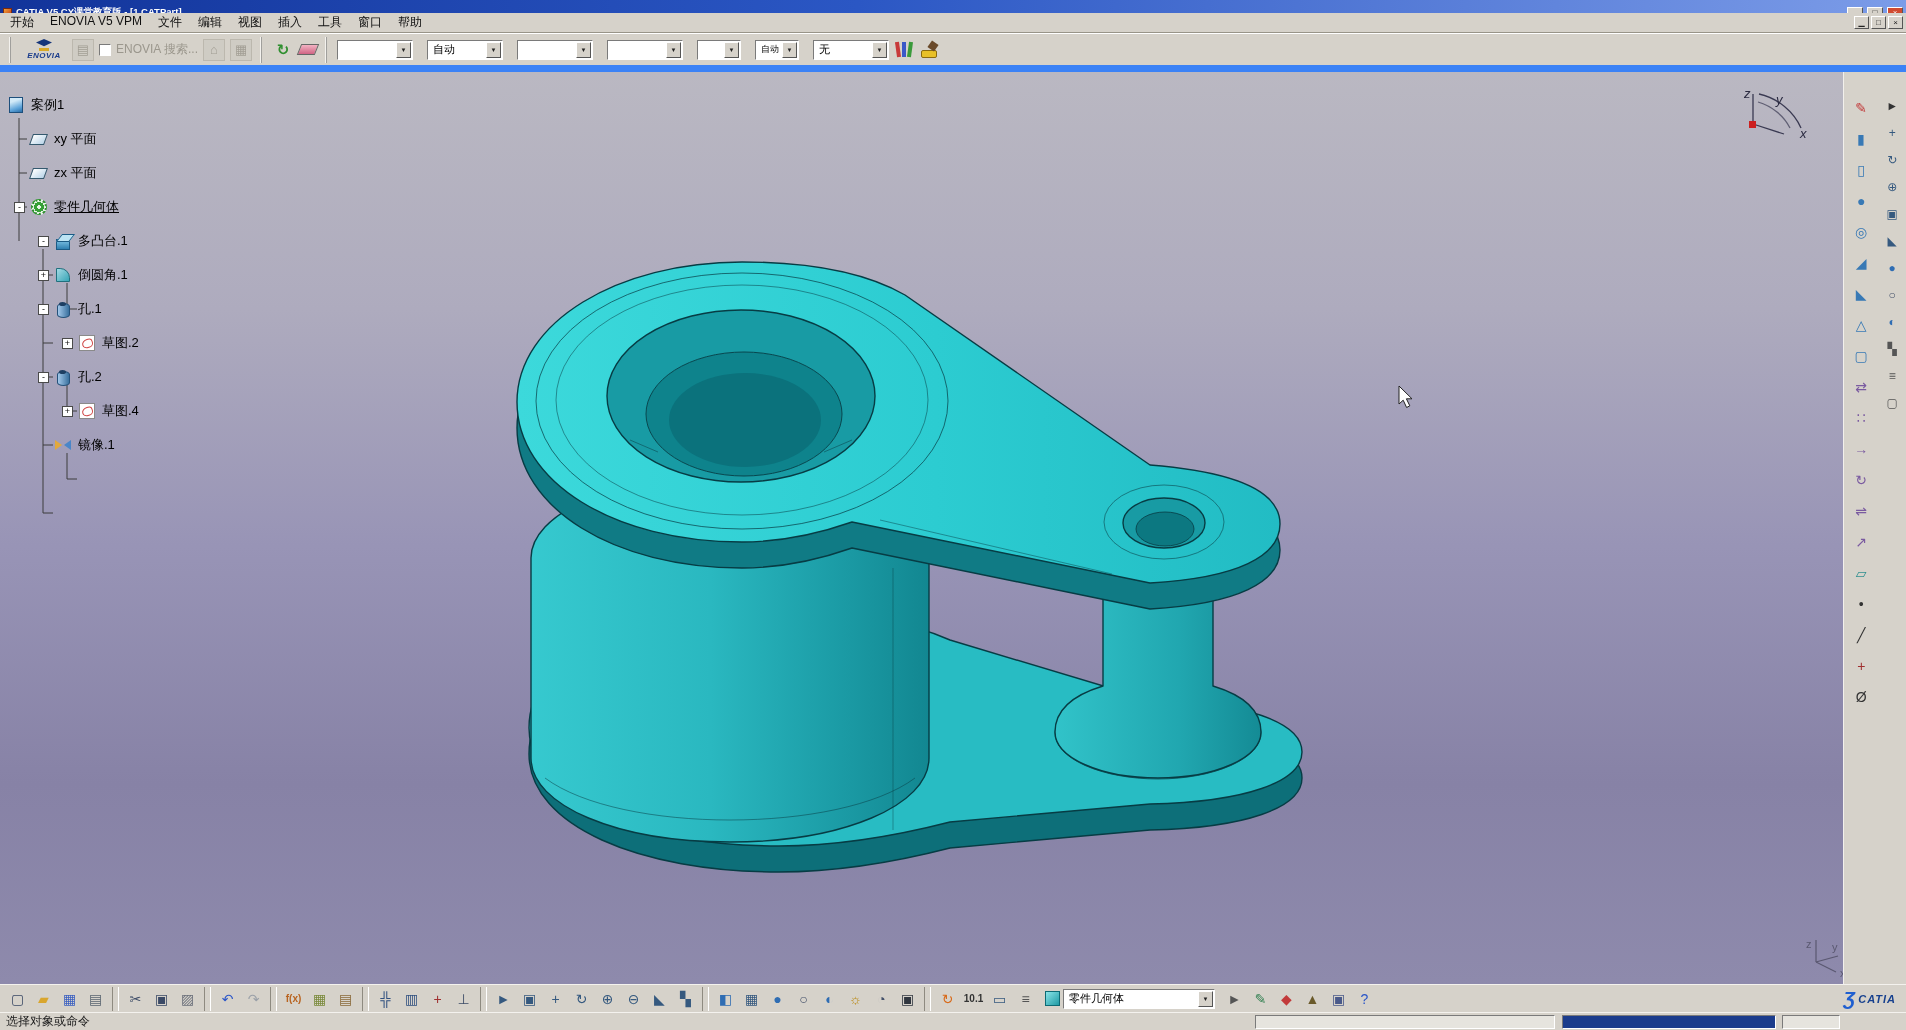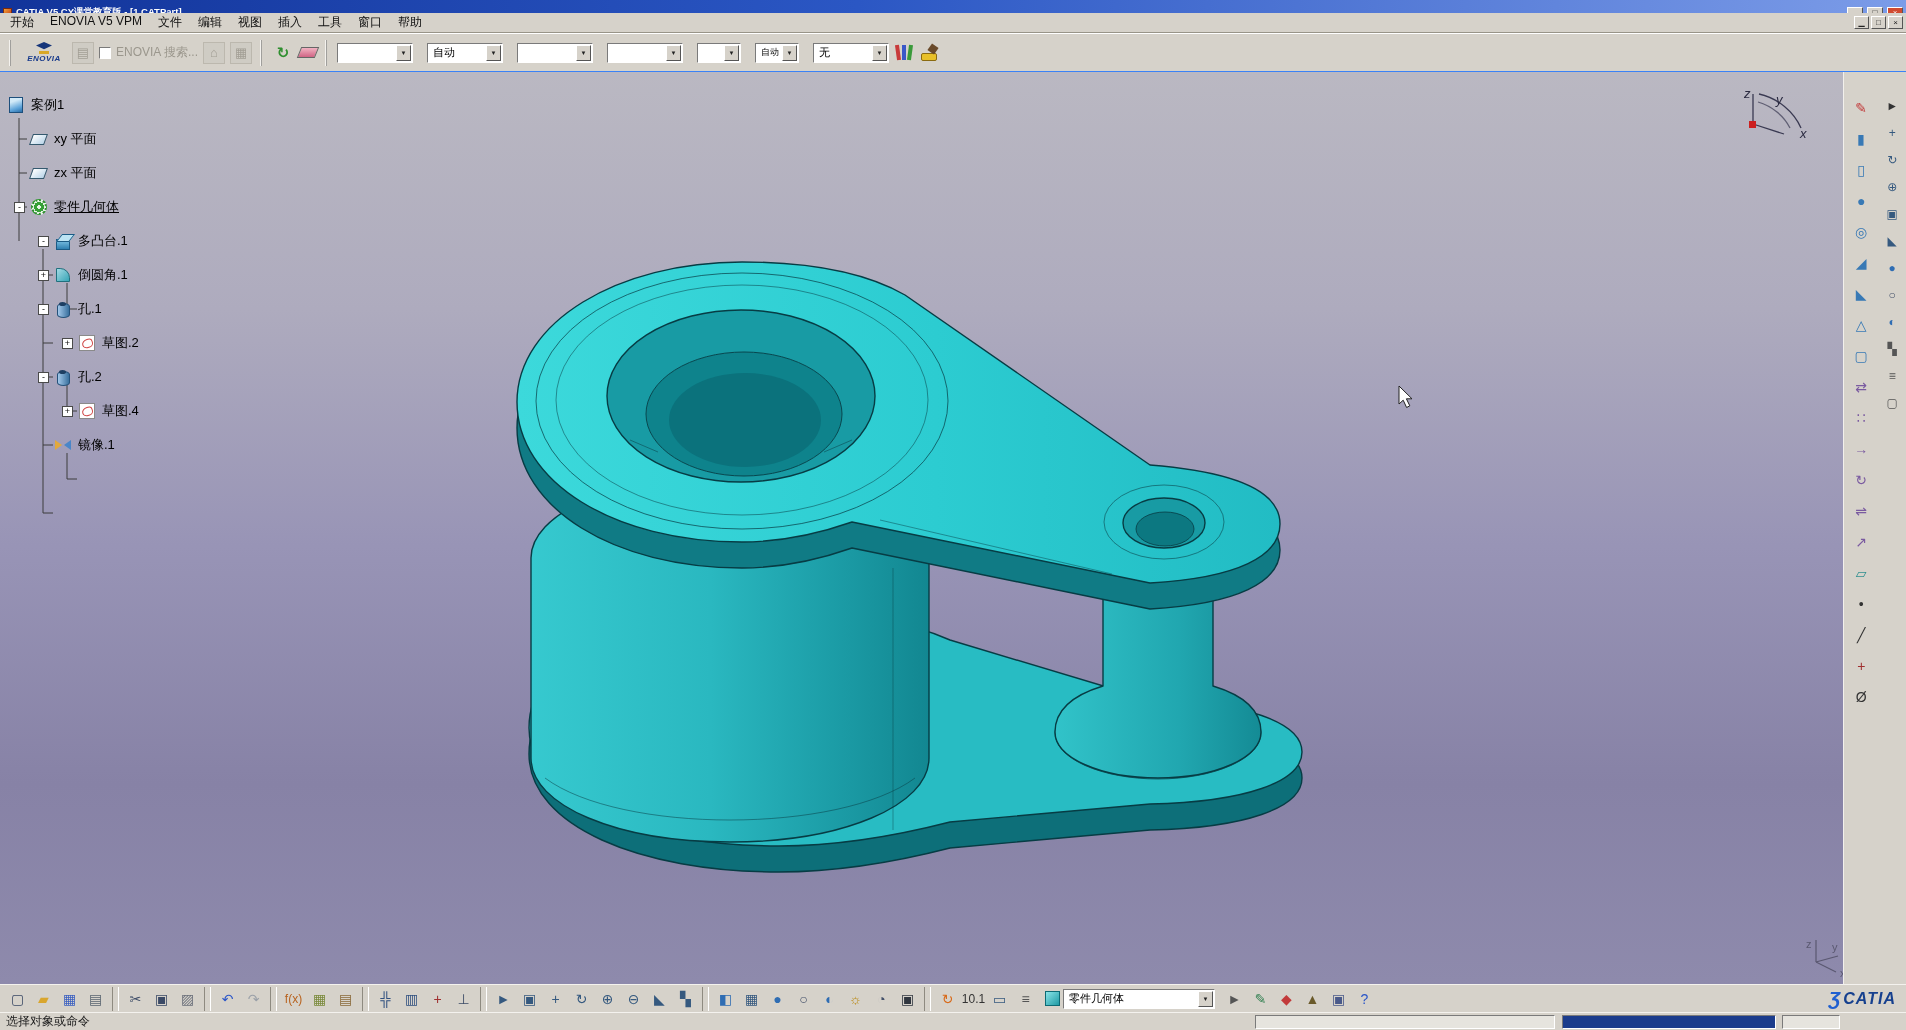--- a/index.html
+++ b/index.html
@@ -15,21 +15,21 @@
 .tb-close{background:#d04a30;color:#fff}
 
 
 .menubar{position:absolute;left:0;top:13px;right:0;height:20px;background:#d6d2ca;border-bottom:1px solid #989488;display:flex;align-items:center;padding-left:2px}
 .menu-items{display:flex;font-size:12px;color:#101010}
 .menu-item{padding:2px 8px;white-space:nowrap}
 .winbtns{margin-left:auto;display:flex;gap:2px;padding-right:3px}
 .mb-btn{width:15px;height:13px;background:#d6d2ca;border:1px solid;border-color:#fff #555 #555 #fff;font-size:8px;line-height:11px;text-align:center;color:#222}
 
 
-.toolbar{position:absolute;left:0;top:33px;right:0;height:39px;background:#d6d2ca;border-bottom:1px solid #3b82f6;border-top:1px solid #fff;display:flex;align-items:center;gap:5px;padding:0 6px}
+.toolbar{position:absolute;left:0;top:33px;right:0;height:39px;background:#d6d2ca;border-bottom:7px solid #3b82f6;border-top:1px solid #fff;display:flex;align-items:center;gap:5px;padding:0 6px}
 .grip{width:4px;height:26px;border-left:2px ridge #f4f2ee;margin:0 3px;flex:none}
 .enovia-logo{display:flex;flex-direction:column;align-items:center;justify-content:center;width:46px;flex:none}
 .cap{width:16px;height:8px;background:#15357a;clip-path:polygon(50% 0,100% 45%,50% 90%,0 45%)}
 .cap-base{width:10px;height:3px;background:#d8a828;margin-top:1px}
 .enovia-text{font-size:8px;font-weight:bold;font-style:italic;color:#1a3c8c;letter-spacing:.5px}
 .tbi-dis{width:22px;height:22px;background:#cfccc4;border:1px solid #bcb8ae;color:#a29e94;font-size:13px;display:flex;align-items:center;justify-content:center;flex:none}
 .chk{width:12px;height:12px;background:#fff;border:1px solid;border-color:#7a7a7a #fff #fff #7a7a7a;flex:none}
 .search-label{font-size:12px;color:#9b978d;white-space:nowrap}
 .tbi{width:22px;height:22px;display:flex;align-items:center;justify-content:center;font-size:15px;flex:none}
 .eraser{width:18px;height:11px;background:linear-gradient(#f2b2c2,#d06484);border:1px solid #666;transform:skewX(-22deg);flex:none}
@@ -83,28 +83,28 @@
 .rt-col{display:flex;flex-direction:column;align-items:center;padding-top:24px;gap:7px}
 .rt-col-a{width:35px}
 .rt-col-b{width:28px}
 .rti{width:24px;height:24px;display:flex;align-items:center;justify-content:center;font-size:14px;flex:none}
 .rt-col-b .rti{width:20px;height:20px;font-size:12px}
 
 
 .bottombar{position:absolute;left:0;top:984px;right:0;height:28px;background:#d6d2ca;border-top:1px solid #f4f2ee;display:flex;align-items:center;padding:0 5px;gap:1px}
 .bb-host{display:flex;align-items:center;gap:1px}
 .bbi{width:25px;height:24px;display:flex;align-items:center;justify-content:center;font-size:14px;flex:none}
-.bbi.small-text{font-size:12px;font-weight:normal}
+.bbi.small-text{font-size:10px;font-weight:bold}
 .bbi.sep{width:7px;border-left:1px solid #8e8a80;border-right:1px solid #fff;margin:0 3px;color:transparent}
 .body-combo-wrap{display:flex;align-items:center;gap:3px;margin:0 6px}
 .cube-icon{width:15px;height:15px;background:linear-gradient(135deg,#8ae4e8,#1f9aa4);border:1px solid #0d6a74;flex:none}
 .body-combo{width:152px}
 .catia-logo{margin-left:auto;display:flex;align-items:center;gap:3px;padding-right:5px}
 .logo-mark{color:#1f5fd0;font-weight:bold;font-style:italic;font-size:19px;line-height:19px}
-.logo-text{color:#16408e;font-weight:bold;font-size:16px;font-style:italic;letter-spacing:1px}
+.logo-text{color:#16408e;font-weight:bold;font-size:11px;font-style:italic;letter-spacing:1px}
 
 
 .statusbar{position:absolute;left:0;top:1012px;right:0;height:18px;background:#d6d2ca;border-top:1px solid #f4f2ee;font-size:12px;display:flex;align-items:center;padding:0 6px;color:#1a1a1a}
 .sb-field{position:absolute;height:14px;top:2px;border:1px solid;border-color:#7a7a7a #fff #fff #7a7a7a;background:#e6e4de}
 .sb-f1{left:1255px;width:300px}
 .sb-f2{left:1562px;width:214px;background:#1b3c8c}
 .sb-f3{left:1782px;width:58px}
 </style>
 </head>
 <body>

